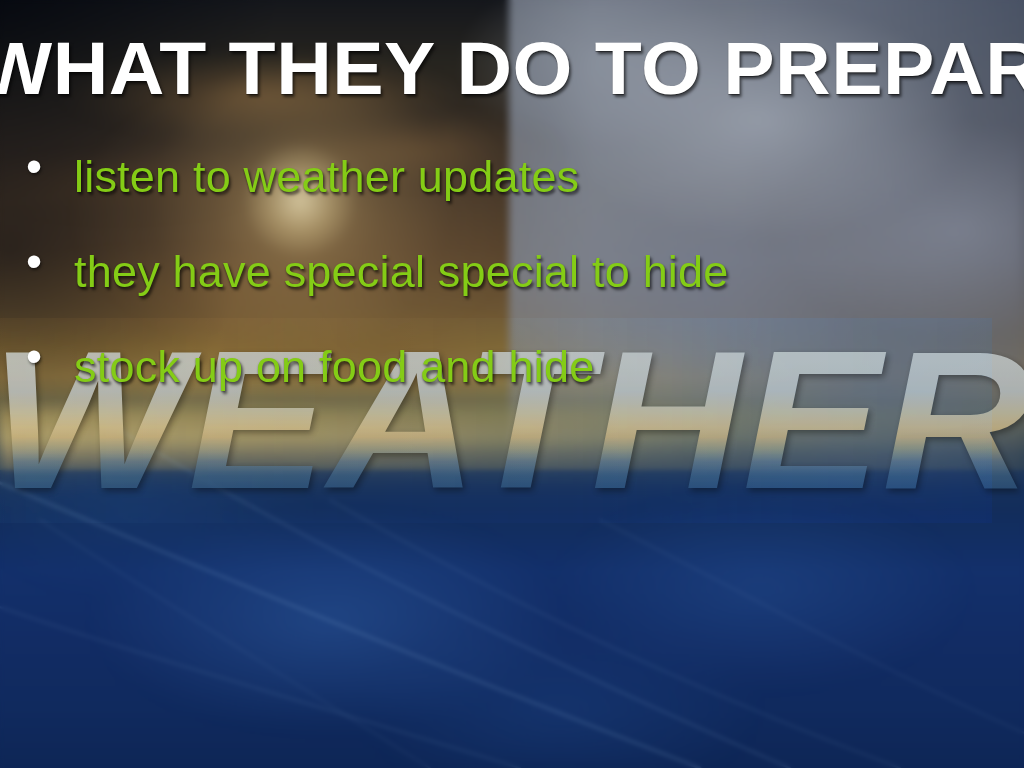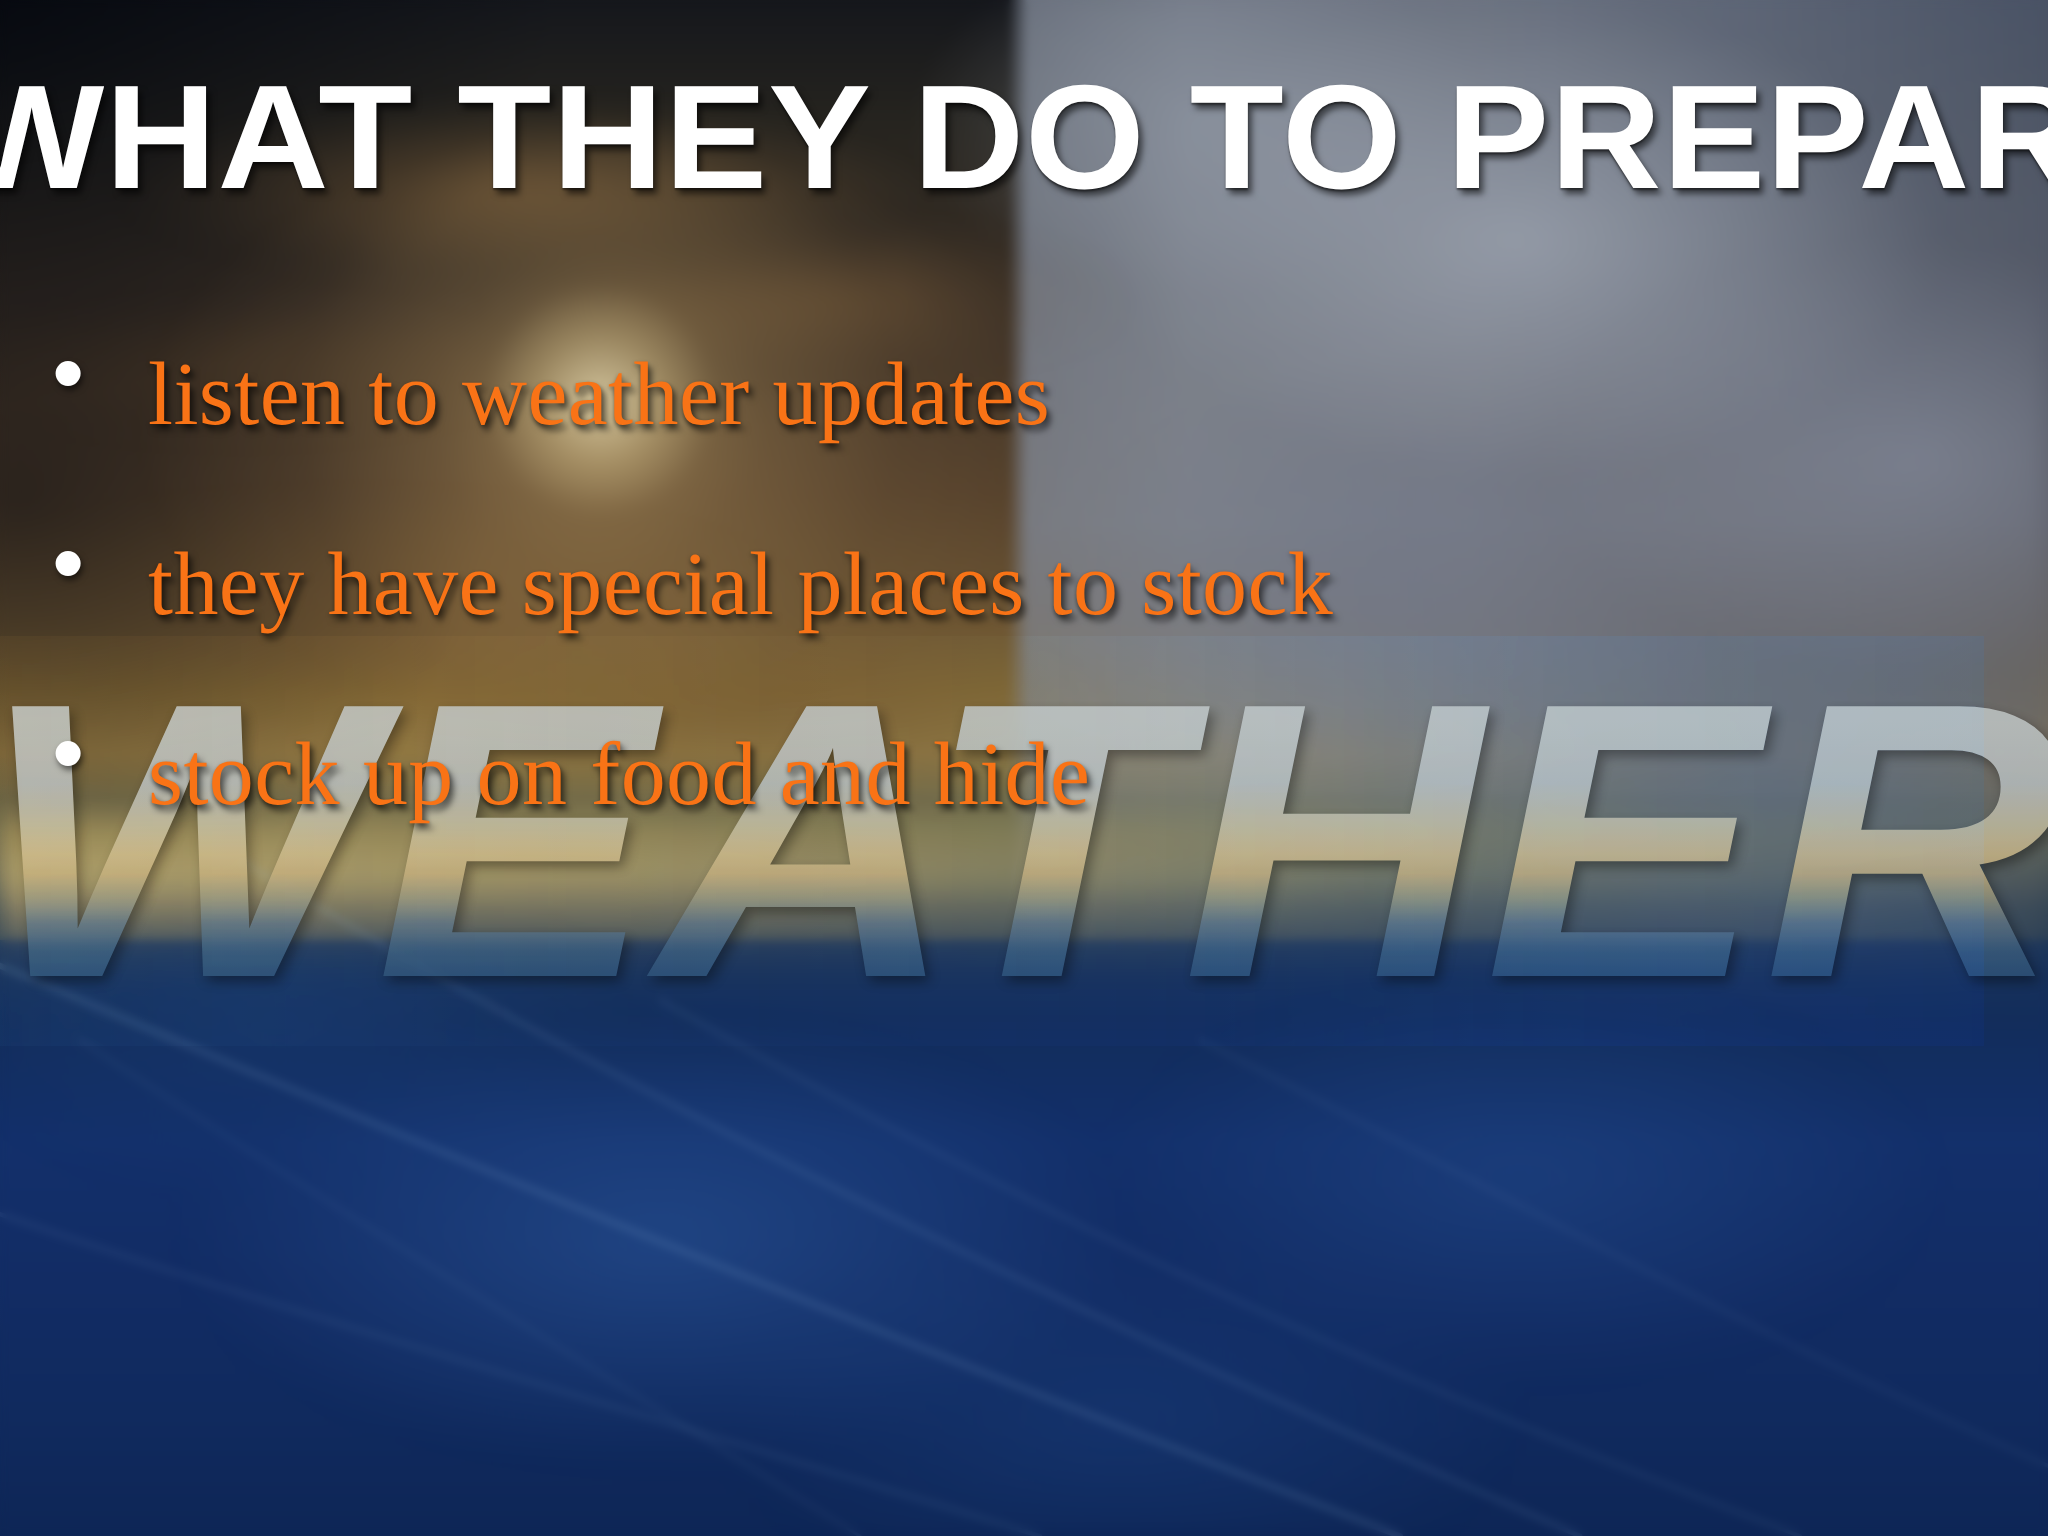--- a/index.html
+++ b/index.html
@@ -295,31 +295,30 @@
     line-height: 1;
     text-align: left;
     padding-left: 6px;
     text-shadow: 1px 2px 3px rgba(0,0,0,0.55);
     position: relative;
     top: -10px;
   }
 
   .bullet-text {
     flex: 1 1 auto;
-    color: #f97316;
-    font-family: Liberation Serif, serif;
+    color: #84cc16;
+    font-family: Liberation Sans, sans-serif;
     font-weight: 400;
     font-size: 45px;
     line-height: 50px;
     letter-spacing: 0.2px;
     white-space: nowrap;
     text-shadow:
       2px 3px 3px rgba(0,0,0,0.55),
       0 1px 2px rgba(0,0,0,0.40);
-    margin-top: 20px;
   }
 </style>
 </head>
 <body>
 
 <div id="slide">
 
   <div id="bg-photo">
     <div class="bg-layer" id="bg-base"></div>
     <div class="bg-layer" id="bg-right"></div>
@@ -359,21 +358,21 @@
 
     <ul id="bullets">
 
       <li class="bullet-row">
         <span class="bullet-dot">•</span>
         <span class="bullet-text">listen to weather updates</span>
       </li>
 
       <li class="bullet-row">
         <span class="bullet-dot">•</span>
-        <span class="bullet-text">they have special places to stock</span>
+        <span class="bullet-text">they have special special to hide</span>
       </li>
 
       <li class="bullet-row">
         <span class="bullet-dot">•</span>
         <span class="bullet-text">stock up on food and hide</span>
       </li>
 
     </ul>
   </div>
 

